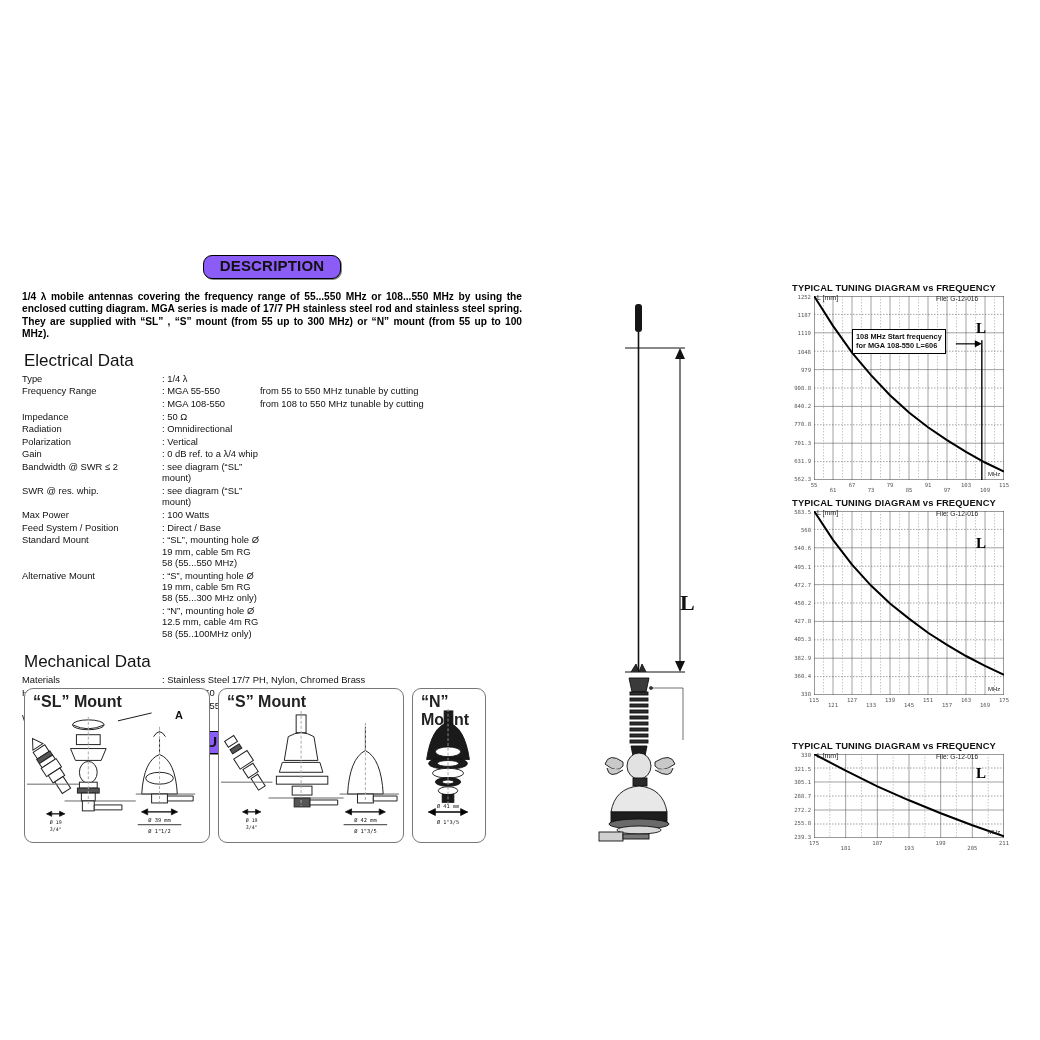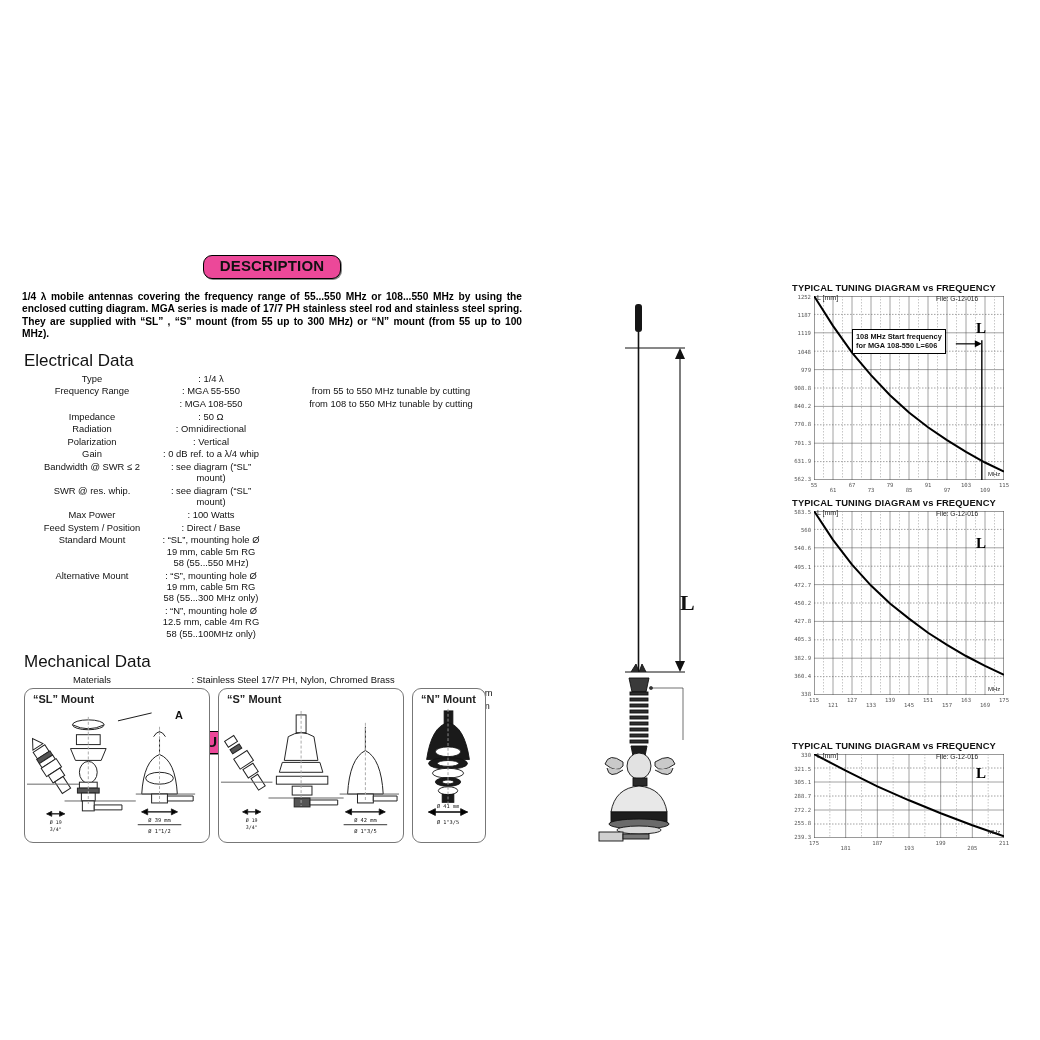--- a/index.html
+++ b/index.html
@@ -9,50 +9,50 @@
     color:#111;position:relative;overflow:hidden;
   }
   .page{position:absolute;inset:0;}
 
   
   .pill{
     display:inline-block;
     border:1.6px solid #000;border-radius:9px;
     padding:2px 16px 3px 16px;
     font-weight:bold;font-size:15px;letter-spacing:.2px;
-    background:#ec4899;line-height:1.1;
+    background:#8b5cf6;line-height:1.1;
     box-shadow:1px 1px 0 #888;
   }
   .pill-wrap{text-align:center;}
 
   
   #left{position:absolute;left:22px;top:255px;width:500px;}
   #desc-text{
     font-size:10.2px;line-height:12.6px;text-align:justify;
     margin-top:12px;color:#000;font-weight:600;
   }
   #specs-head{margin-top:18px;}
 
   .grp-title{font-weight:normal;font-size:17px;margin:10px 0 2px 2px;}
   table.spec{border-collapse:collapse;font-size:9.4px;width:100%;}
-  table.spec td{padding:0 0 1.2px 0;vertical-align:top;line-height:11.4px;text-align:center;}
+  table.spec td{padding:0 0 1.2px 0;vertical-align:top;line-height:11.4px;}
   td.k{width:140px;padding-left:2px;}
   td.v{width:auto;}
   td.v2{width:98px;}
   td.v3{}
 
   
   #mount-head{margin-top:6px;}
   #mounts{position:absolute;left:24px;top:688px;width:480px;height:155px;display:flex;gap:8px;}
   .mbox{
     border:1.3px solid #777;border-radius:9px;background:#fff;
     position:relative;box-sizing:border-box;
   }
   .mbox .mlabel{
-    position:absolute;left:8px;top:4px;font-size:11px;font-weight:bold;color:#222;
+    position:absolute;left:8px;top:4px;font-size:16px;font-weight:bold;color:#222;
   }
   #mbox-sl{width:186px;}
   #mbox-s{width:186px;}
   #mbox-n{width:74px;padding-left:31px;}
   .mdraw{position:absolute;left:0;top:18px;right:0;bottom:0;}
 
   
   #antenna{position:absolute;left:585px;top:300px;width:130px;height:545px;}
   #L-big{
     position:absolute;left:95px;top:290px;font-size:22px;font-weight:bold;

